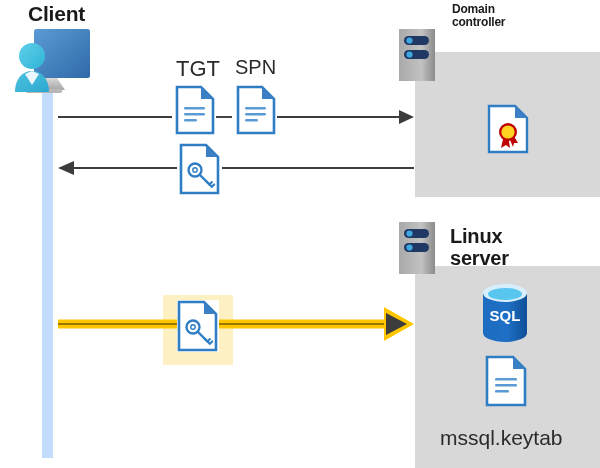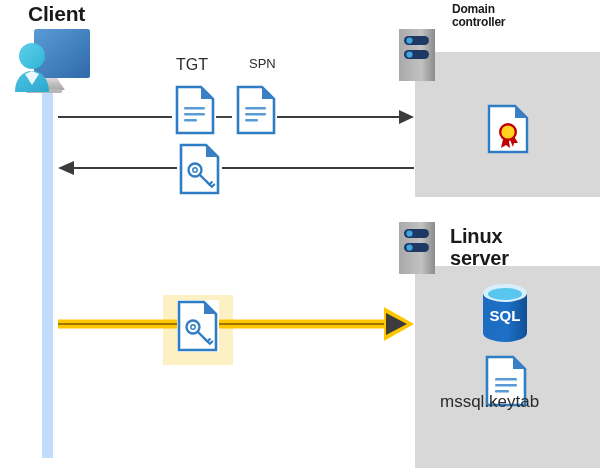--- a/index.html
+++ b/index.html
@@ -46,29 +46,29 @@
     font-size: 12px;
     letter-spacing: -0.2px;
   }
   #linux-title {
     left: 450px; top: 225px;
     font-size: 20px;
     letter-spacing: -0.2px;
   }
   #tgt-label {
     left: 176px; top: 56px;
-    font-size: 16px;
+    font-size: 22px;
   }
   #spn-label {
-    left: 249px; top: 56px;
-    font-size: 13px;
+    left: 235px; top: 56px;
+    font-size: 20px;
   }
   #keytab-label {
-    left: 440px; top: 392px;
-    font-size: 17px;
+    left: 440px; top: 426px;
+    font-size: 21px;
   }
 
   
   .grey-panel {
     background: #d8d8d8;
   }
   #dc-panel { left: 415px; top: 52px; width: 185px; height: 145px; }
   #linux-panel { left: 415px; top: 266px; width: 185px; height: 202px; }
 
   

